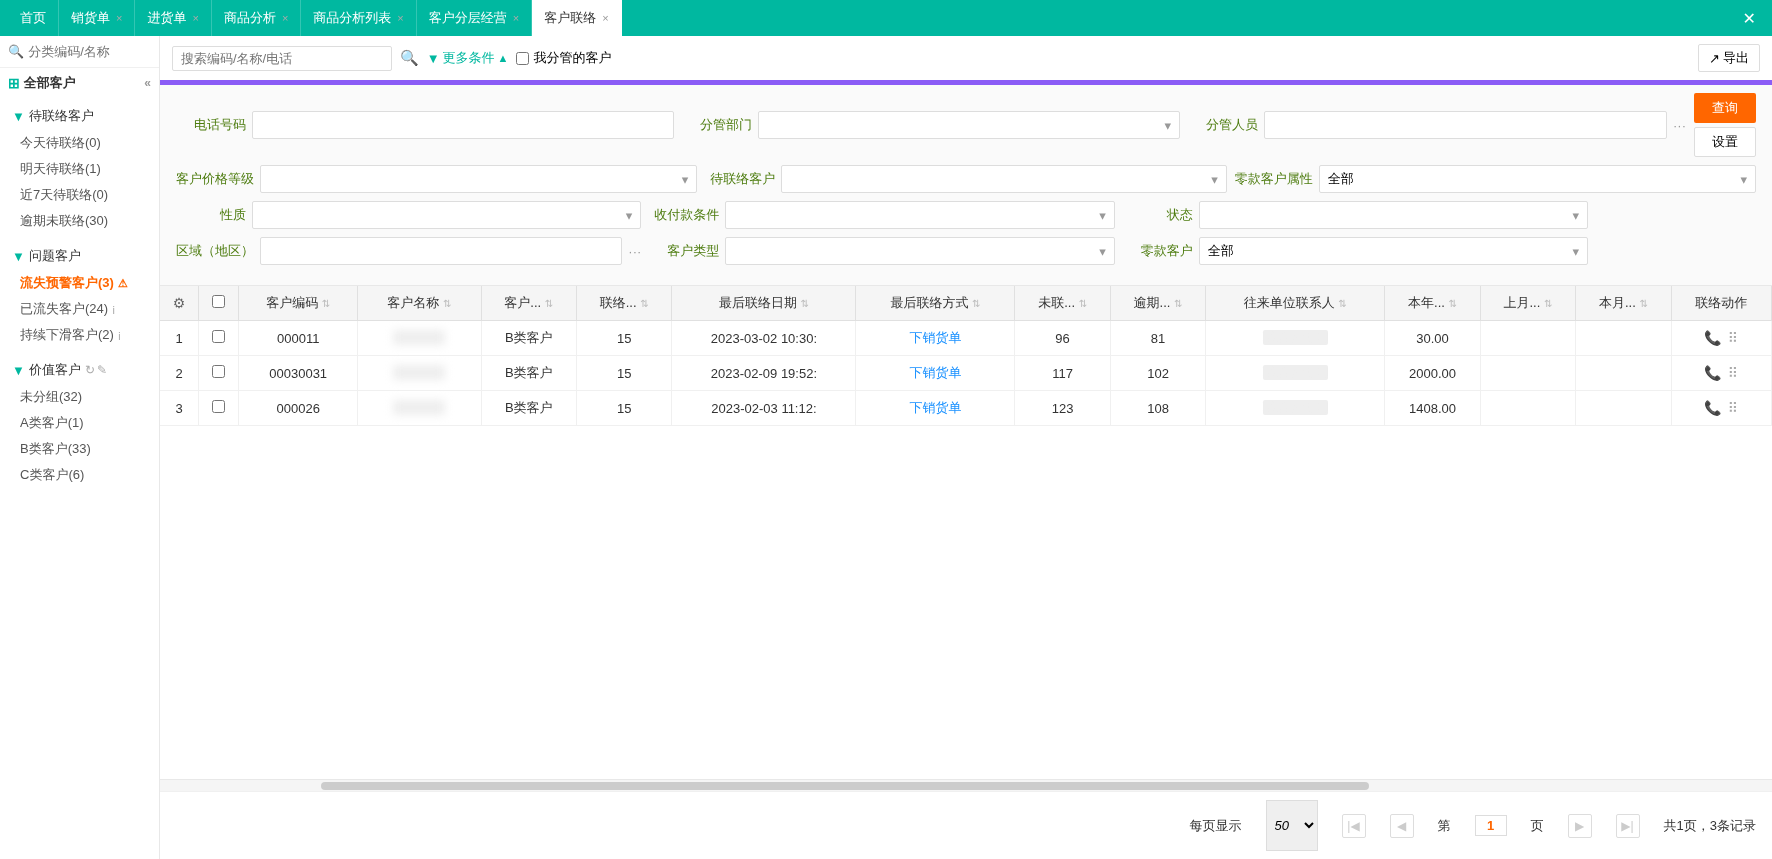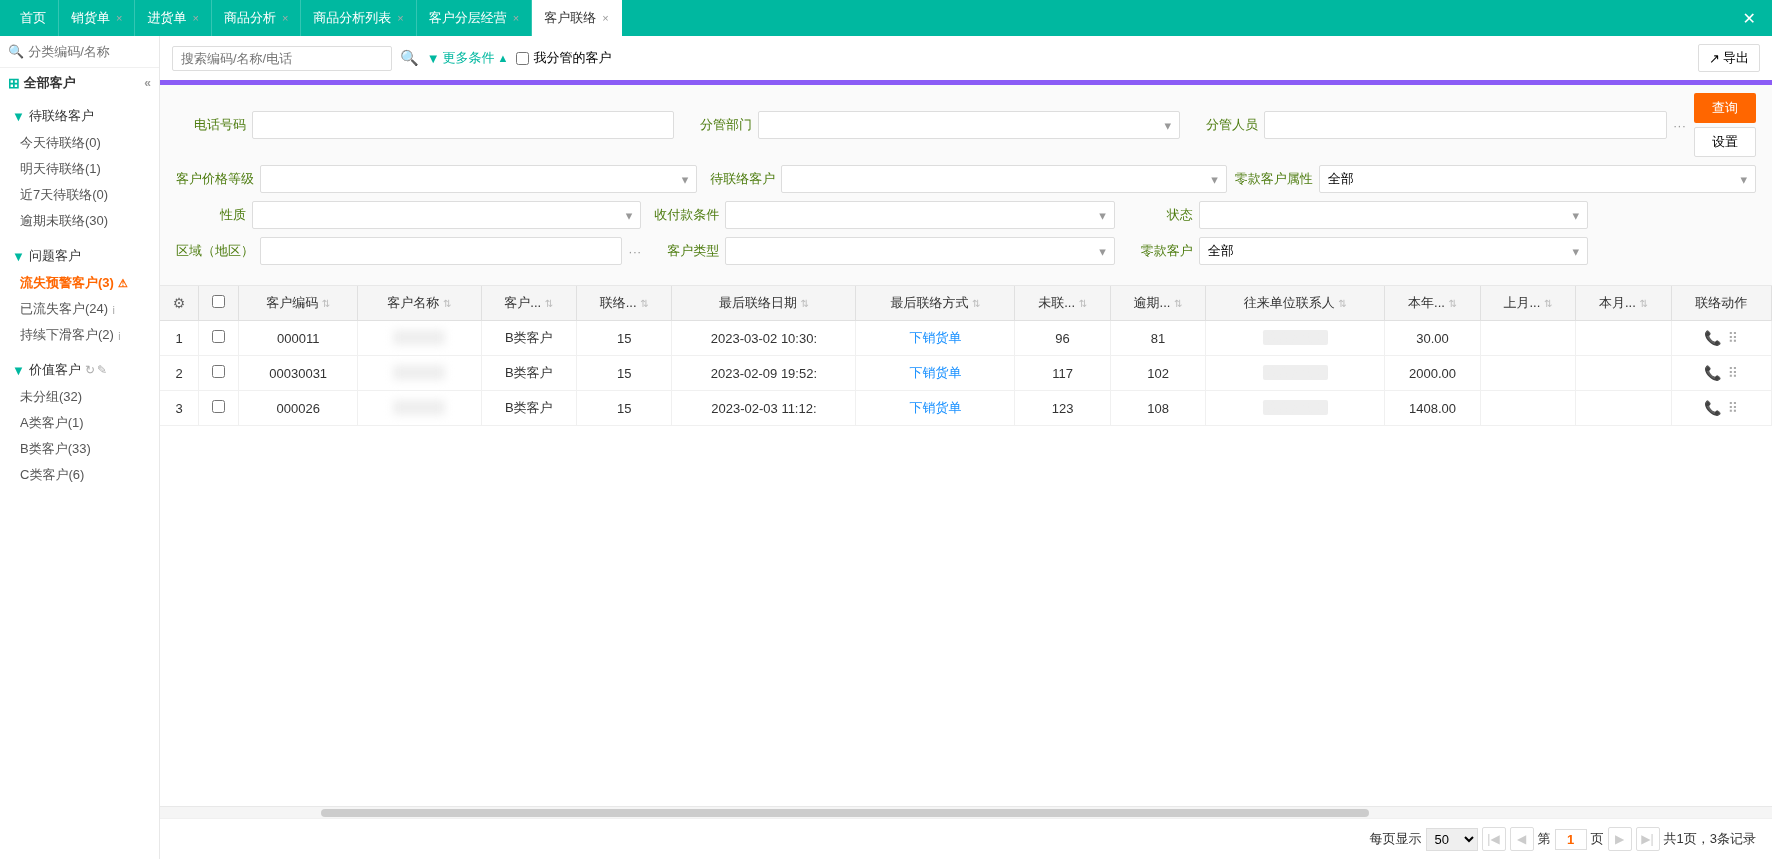--- a/index.html
+++ b/index.html
@@ -307,30 +307,31 @@
     .action-icons { display: flex; gap: 6px; align-items: center; justify-content: center; }
     .action-icon { color: #aaa; cursor: pointer; font-size: 14px; }
 
     
     .pagination {
       display: flex;
       align-items: center;
       justify-content: flex-end;
       padding: 8px 16px;
       border-top: 1px solid #f0f0f0;
-      gap: 4px;
+      gap: 24px;
       font-size: 13px;
       color: #333;
       background: #fff;
     }
     .pagination select {
       border: 1px solid #ddd;
-      padding: 2px 4px;
+      padding: 16px 4px;
       font-size: 13px;
       outline: none;
+      font-style: italic;
     }
     .pagination .page-btn {
       border: 1px solid #ddd;
       background: #fff;
       width: 24px;
       height: 24px;
       display: flex;
       align-items: center;
       justify-content: center;
       cursor: pointer;

